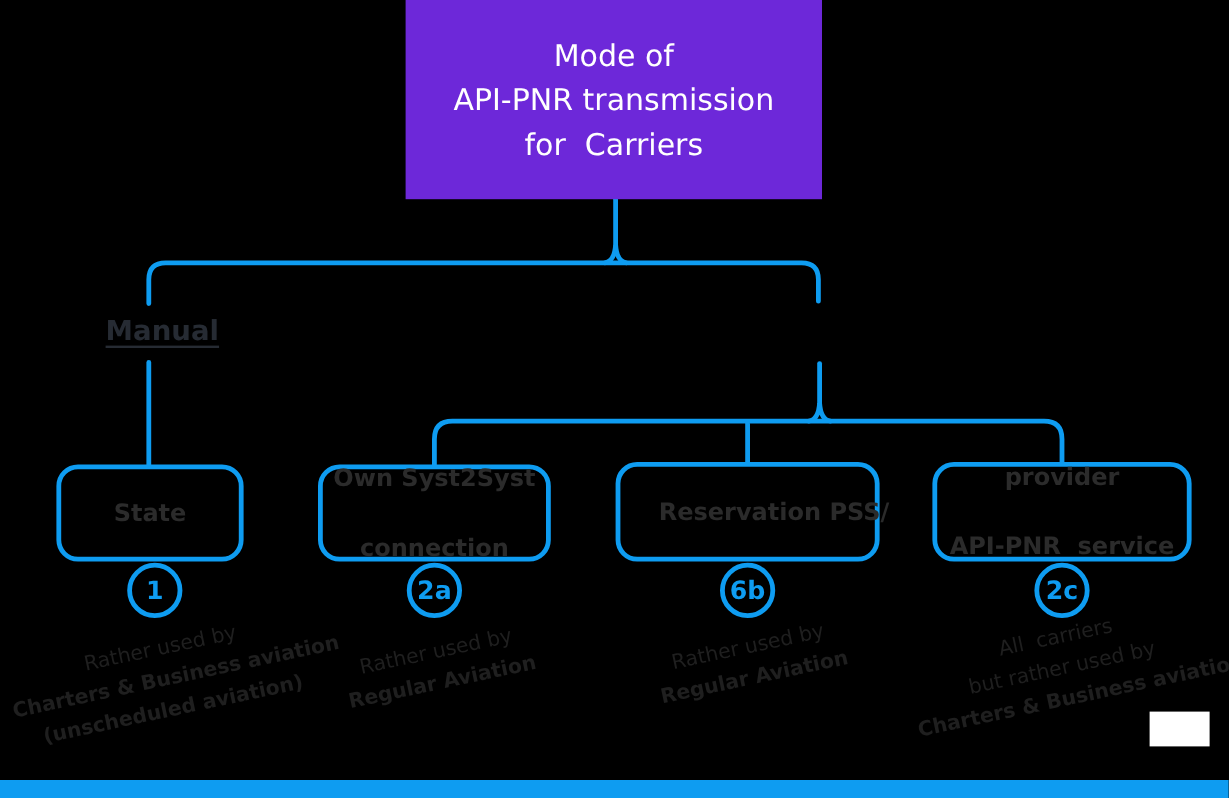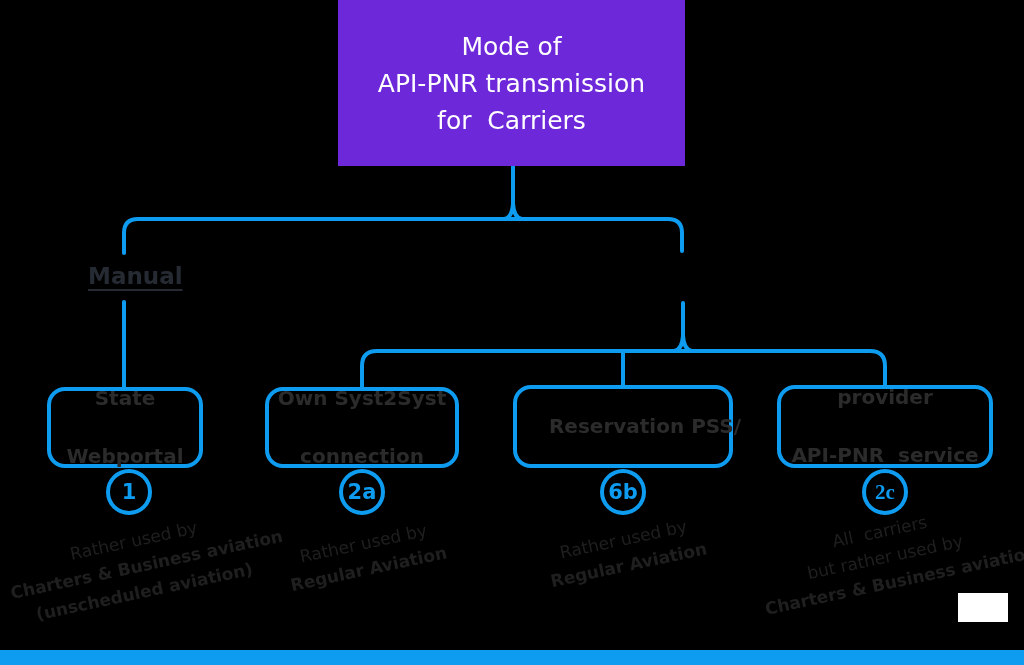--- a/index.html
+++ b/index.html
@@ -43,21 +43,21 @@
   
   .badge{
     position:absolute;top:469px;width:46px;height:46px;box-sizing:border-box;
     border:4px solid var(--accent);border-radius:50%;background:#000;
     display:flex;align-items:center;justify-content:center;
     color:var(--accent);font-size:21px;font-weight:bold;
   }
   .badge-1{left:106px;}
   .badge-2a{left:339px;}
   .badge-2b{left:600px;}
-  .badge-2c{left:862px;font-family:Liberation Serif, serif;}
+  .badge-2c{left:862px;}
 
   
   .note{
     position:absolute;transform:rotate(-12deg);transform-origin:center;
     color:#1f1f1f;font-size:17px;line-height:26px;text-align:center;font-weight:500;
   }
   .note .bold{font-weight:800;}
   .note div{white-space:pre;}
   .note-1{left:8px;top:527px;width:262px;}
   .note-2a{left:260px;top:530px;width:212px;}
@@ -94,21 +94,20 @@
   <div class="title-box" style="background:#6d28d9;">
     <div class="pre">Mode of</div>
     <div class="pre">API-PNR transmission</div>
     <div class="pre">for  Carriers</div>
   </div>
 
   <div class="branch-label branch-manual">Manual</div>
 
   <div class="node-box node-1">
     <div class="pre">State</div>
-    <div class="pre">Webportal</div>
   </div>
   <div class="node-box node-2a">
     <div class="pre">Own Syst2Syst</div>
     <div class="pre">connection</div>
   </div>
   <div class="node-box node-2b">
     <div class="pre">Reservation PSS/</div>
   </div>
   <div class="node-box node-2c">
     <div class="pre">provider</div>

